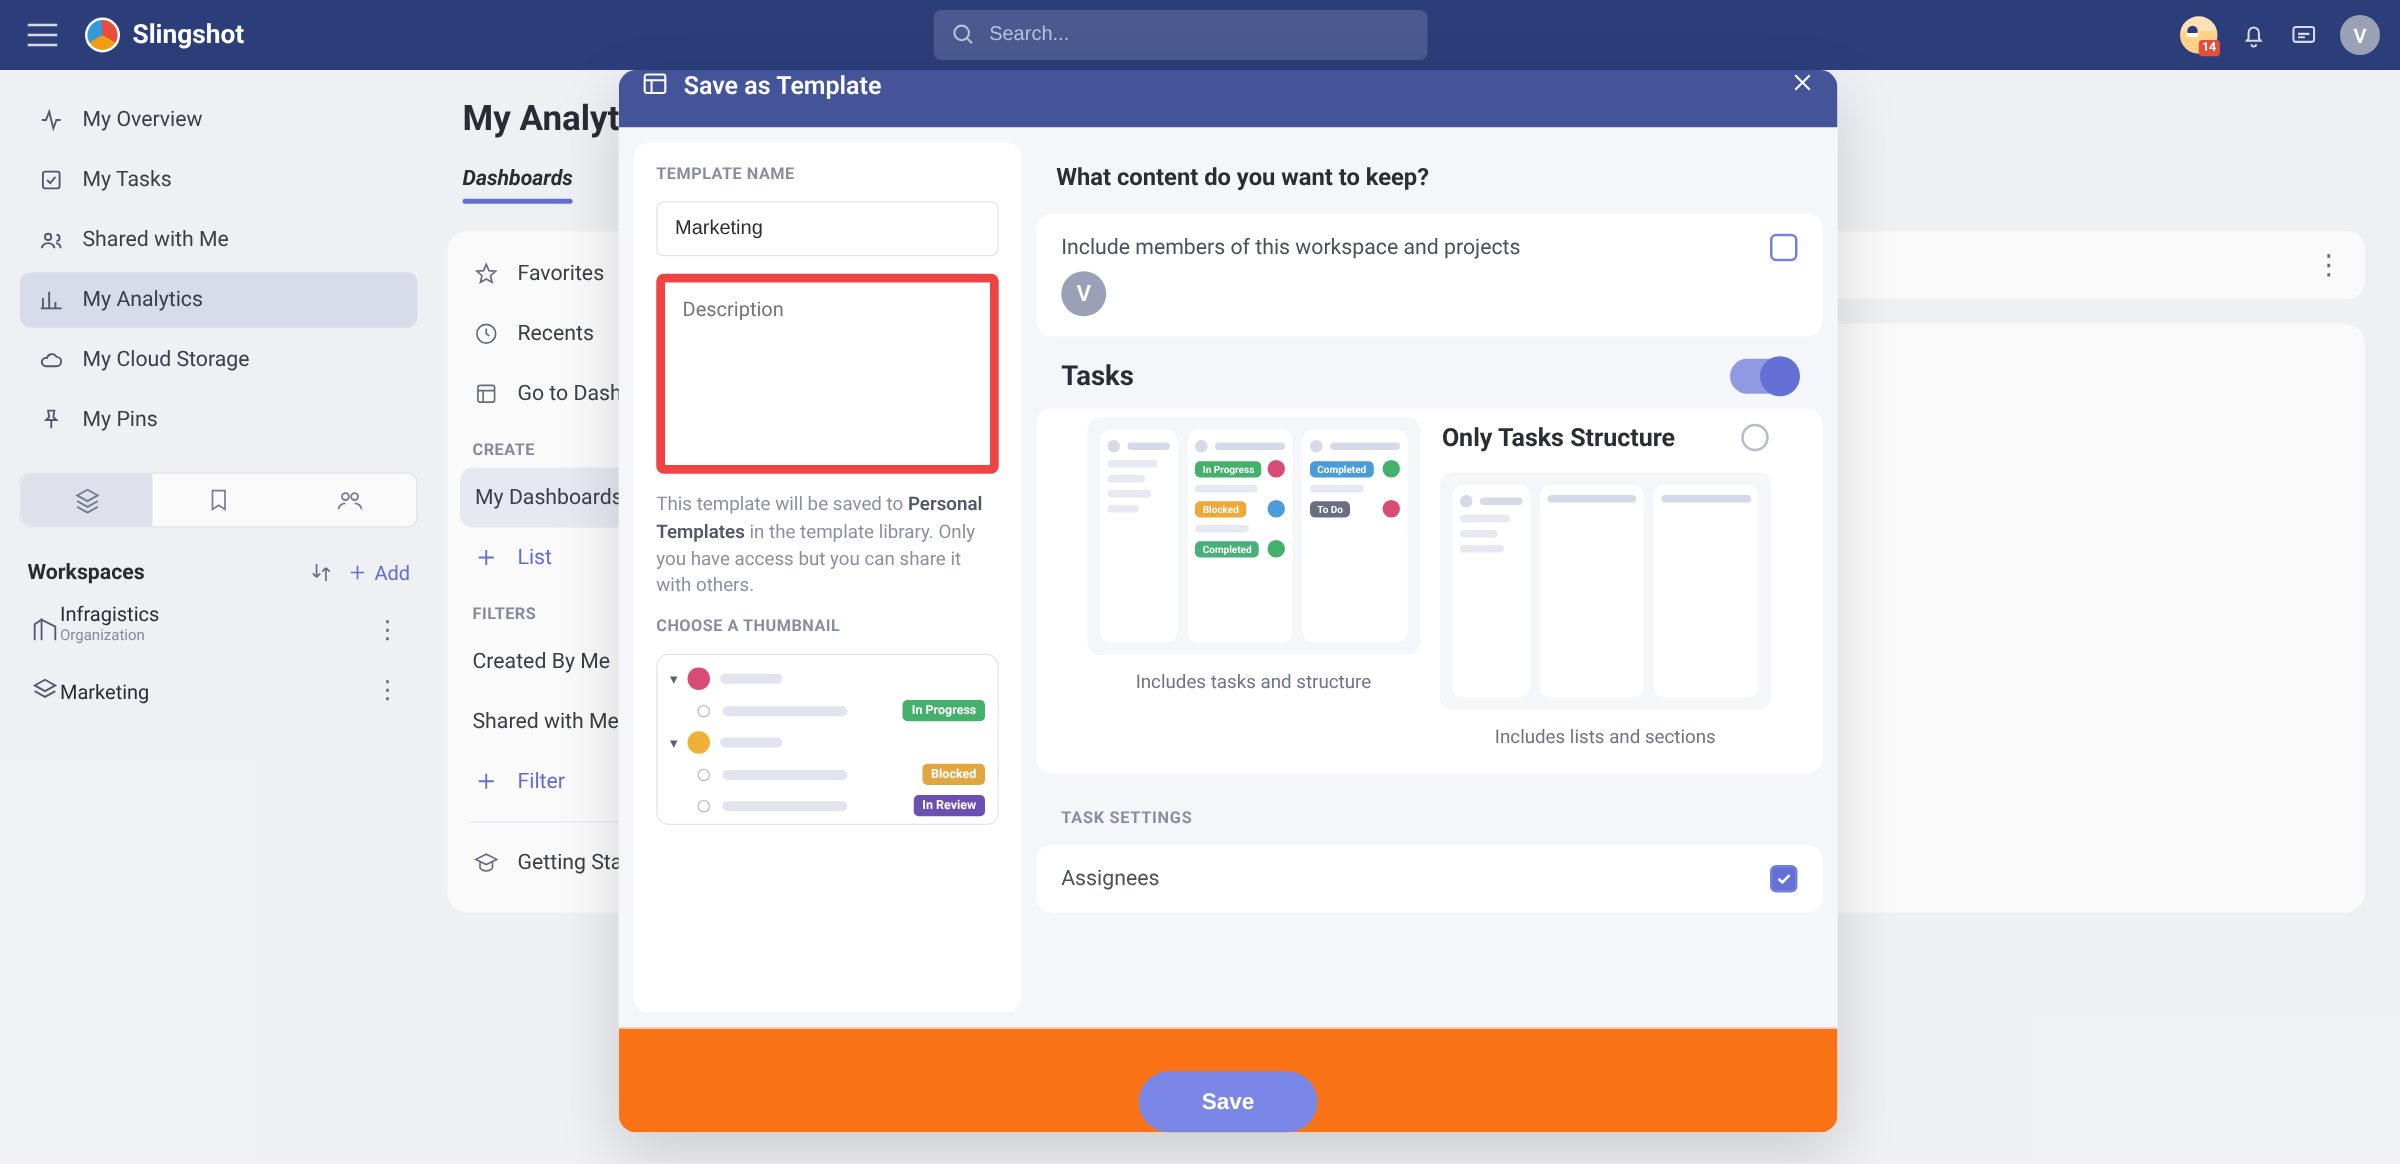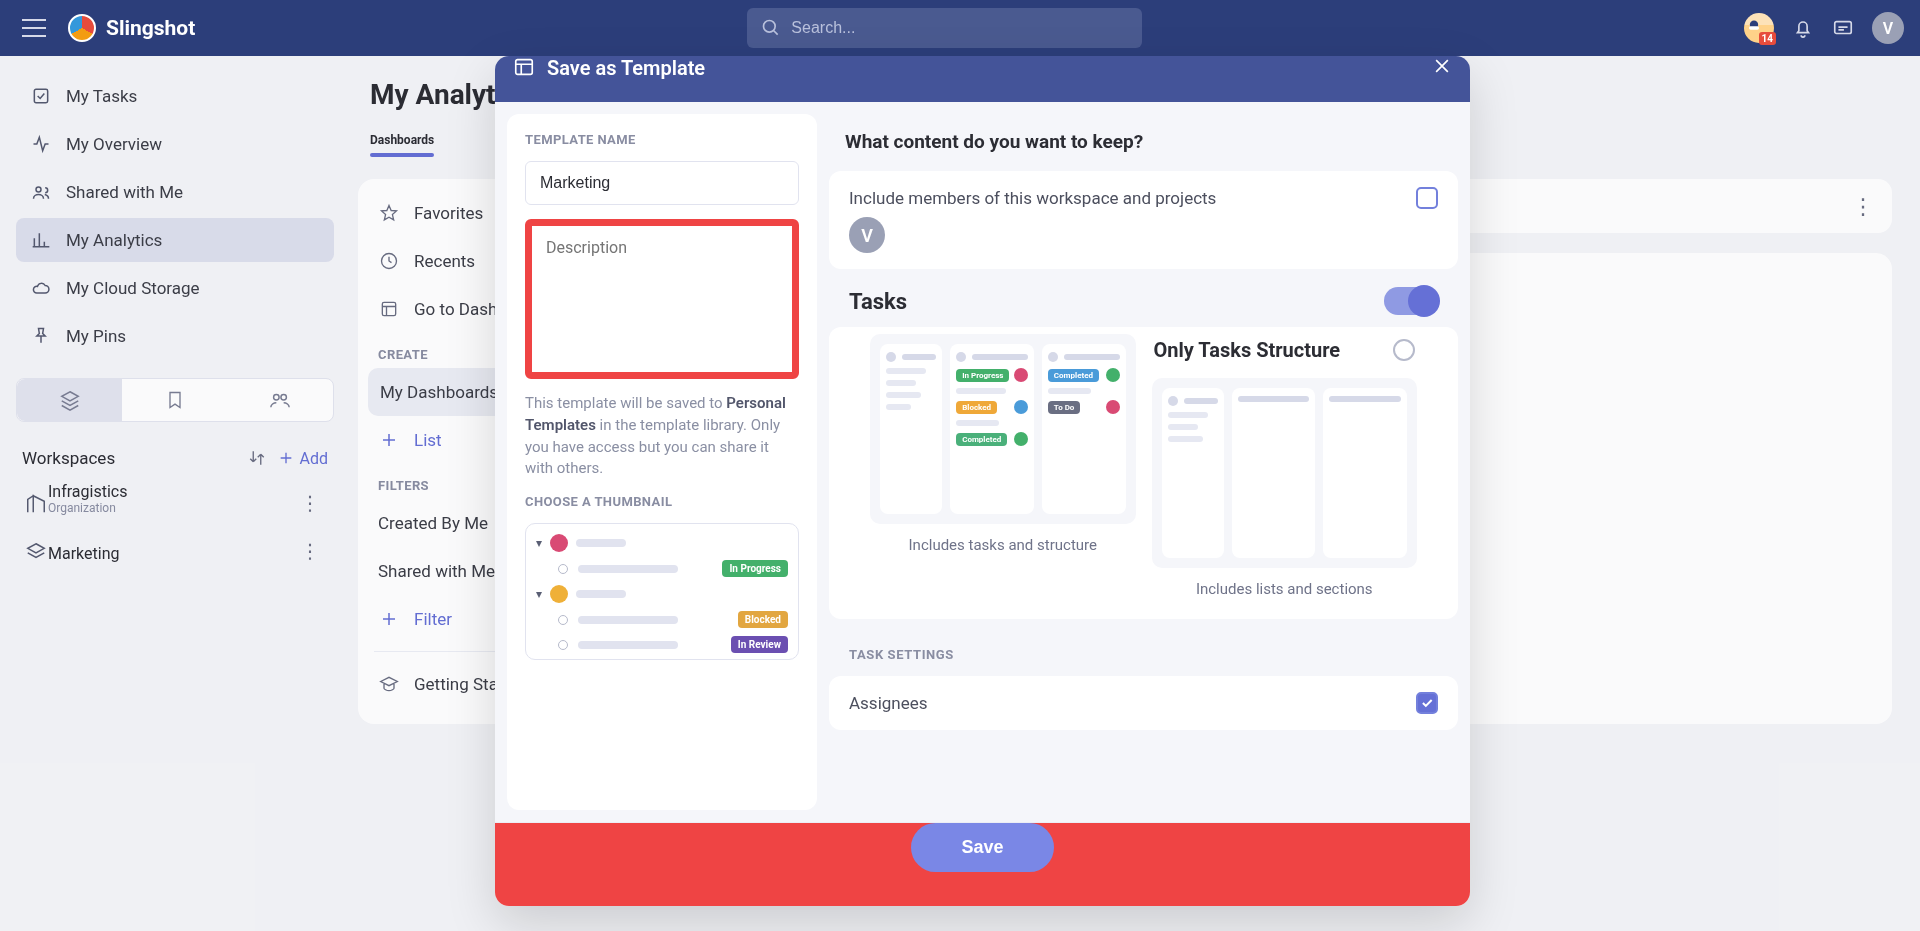--- a/index.html
+++ b/index.html
@@ -91,41 +91,41 @@
     margin-top: 16px;
     display: flex; background: #fff; border-radius: 8px; height: 44px;
     border: 1px solid #e3e5ef;
   }
   .nav-tab { flex:1; display:flex; align-items:center; justify-content:center; color:#7a7e93; }
   .nav-tab.active { background:#e3e5ef; border-radius:8px 0 0 8px; }
   .ws-header {
     display:flex; align-items:center; justify-content:space-between;
     margin-top: 22px; padding: 0 6px;
   }
-  .ws-header-title { font-weight:400; font-size:17px; }
+  .ws-header-title { font-weight:700; font-size:17px; }
   .ws-header-actions { display:flex; align-items:center; gap:12px; color:#6570d6; font-size:16px; }
   .ws-header-actions .swap { color:#6a6e82; }
   .add-link { color:#6570d6; display:flex; align-items:center; gap:6px; cursor:pointer; }
   .ws-item {
     display:flex; align-items:flex-end; padding: 10px 8px; cursor:pointer;
   }
   .ws-item .ic { width:24px; color:#555a70; display:flex; justify-content:center; }
   .ws-text { display:flex; flex-direction:column; }
   .ws-text .t1 { font-size:16px; color:#2c2d34; }
   .ws-text .t2 { font-size:12px; color:#898da2; }
   .ws-more { margin-left:auto; color:#6a6e82; font-size:20px; padding:0 6px; }
 
   
   .main {
     flex: 1; padding: 22px 28px 22px 8px;
     display:flex; flex-direction:column; gap:22px;
   }
   .page-title { font-size:28px; font-weight:700; padding-left:12px; }
   .tabbar { display:flex; gap:28px; padding-left:12px; border-bottom: none; }
-  .tabbar .tab { font-size:12px; font-weight:700; padding-bottom:10px; position:relative; cursor:pointer; }
+  .tabbar .tab { font-size:17px; font-weight:700; padding-bottom:10px; position:relative; cursor:pointer;font-style:italic; }
   .tabbar .tab.active::after {
     content:''; position:absolute; left:0; right:0; bottom:0; height:4px; background:#6570d6; border-radius:2px;
   }
   .cols { display:flex; gap:24px; }
   .panel {
     background:#fff; border-radius:16px; padding:10px 0 16px 0;
   }
   .panel.left { width: 280px; }
   .panel.right { flex:1; }
   .panel-item {
@@ -255,21 +255,21 @@
   .mini-tag { font-size:8px; font-weight:700; color:#fff; padding:2px 6px; border-radius:4px; display:inline-block; }
   .mini-row { display:flex; align-items:center; justify-content:space-between; }
   .mini-avatar { width:14px; height:14px; border-radius:50%; }
   .opt-caption { font-size:15px; color:#6f7389; text-align:center; }
 
   .section-lbl {
     font-size:13px; font-weight:700; color:#898da2; letter-spacing:0.6px; padding:18px 20px 4px 20px;
   }
 
   .modal-footer {
-    height:84px; background:#ef4444; display:flex; align-items:flex-start; justify-content:center;
+    height:84px; background:#f97316; display:flex; align-items:flex-end; justify-content:center;
     border-top:1px solid #eceef5;
   }
   .save-btn {
     background:#7a87e6; color:#fff; border:none; border-radius:28px;
     font-size:18px; font-weight:600; padding:14px 50px; cursor:pointer;
   }
 
   svg { display:block; }
 </style>
 </head>
@@ -320,33 +320,33 @@
       </div>
   </div>
 </div>
 
 <div class="app-body">
 
   <div class="leftnav">
     <div class="nav-item">
       <span class="ic">
           <svg width="20" height="20" viewBox="0 0 24 24" fill="none">
+            <path d="M3 12h4l3-8 4 16 3-8h4" stroke="currentColor" stroke-width="1.8"></path>
+          </svg>
+        </span>
+      <span>My Overview</span>
+    </div>
+    <div class="nav-item">
+      <span class="ic">
+          <svg width="20" height="20" viewBox="0 0 24 24" fill="none">
             <rect x="4" y="4" width="16" height="16" rx="2" stroke="currentColor" stroke-width="1.8"></rect>
             <path d="M8 12l3 3 5-6" stroke="currentColor" stroke-width="1.8"></path>
           </svg>
         </span>
       <span>My Tasks</span>
-    </div>
-    <div class="nav-item">
-      <span class="ic">
-          <svg width="20" height="20" viewBox="0 0 24 24" fill="none">
-            <path d="M3 12h4l3-8 4 16 3-8h4" stroke="currentColor" stroke-width="1.8"></path>
-          </svg>
-        </span>
-      <span>My Overview</span>
     </div>
     <div class="nav-item">
       <span class="ic">
           <svg width="20" height="20" viewBox="0 0 24 24" fill="none">
             <circle cx="9" cy="9" r="3" stroke="currentColor" stroke-width="1.8"></circle>
             <path d="M3 20c0-3 3-5 6-5s6 2 6 5M17 7a3 3 0 0 1 0 6M21 20c0-2.5-2-4.5-4.5-5" stroke="currentColor" stroke-width="1.8"></path>
           </svg>
         </span>
       <span>Shared with Me</span>
     </div>

